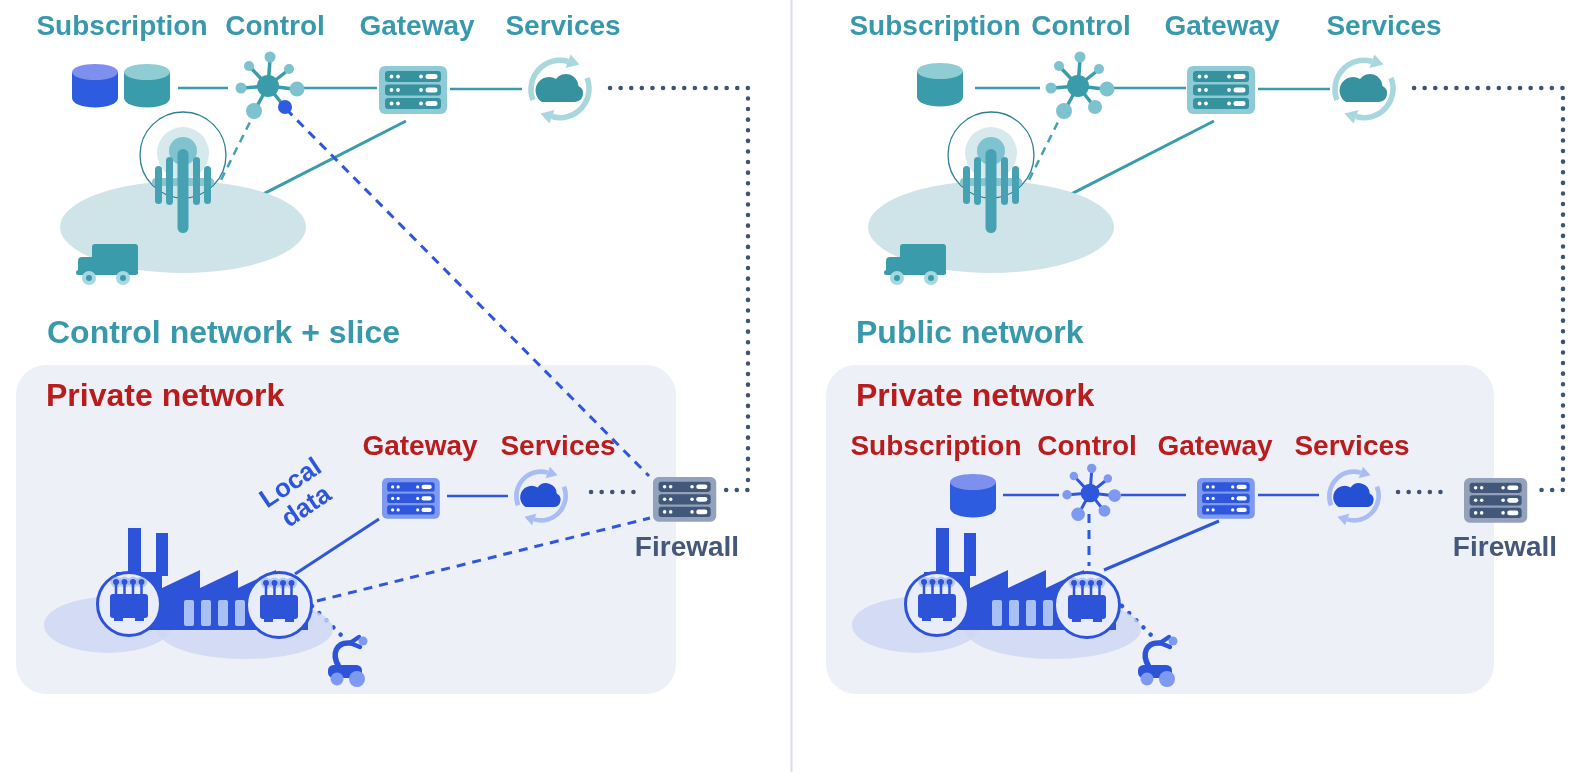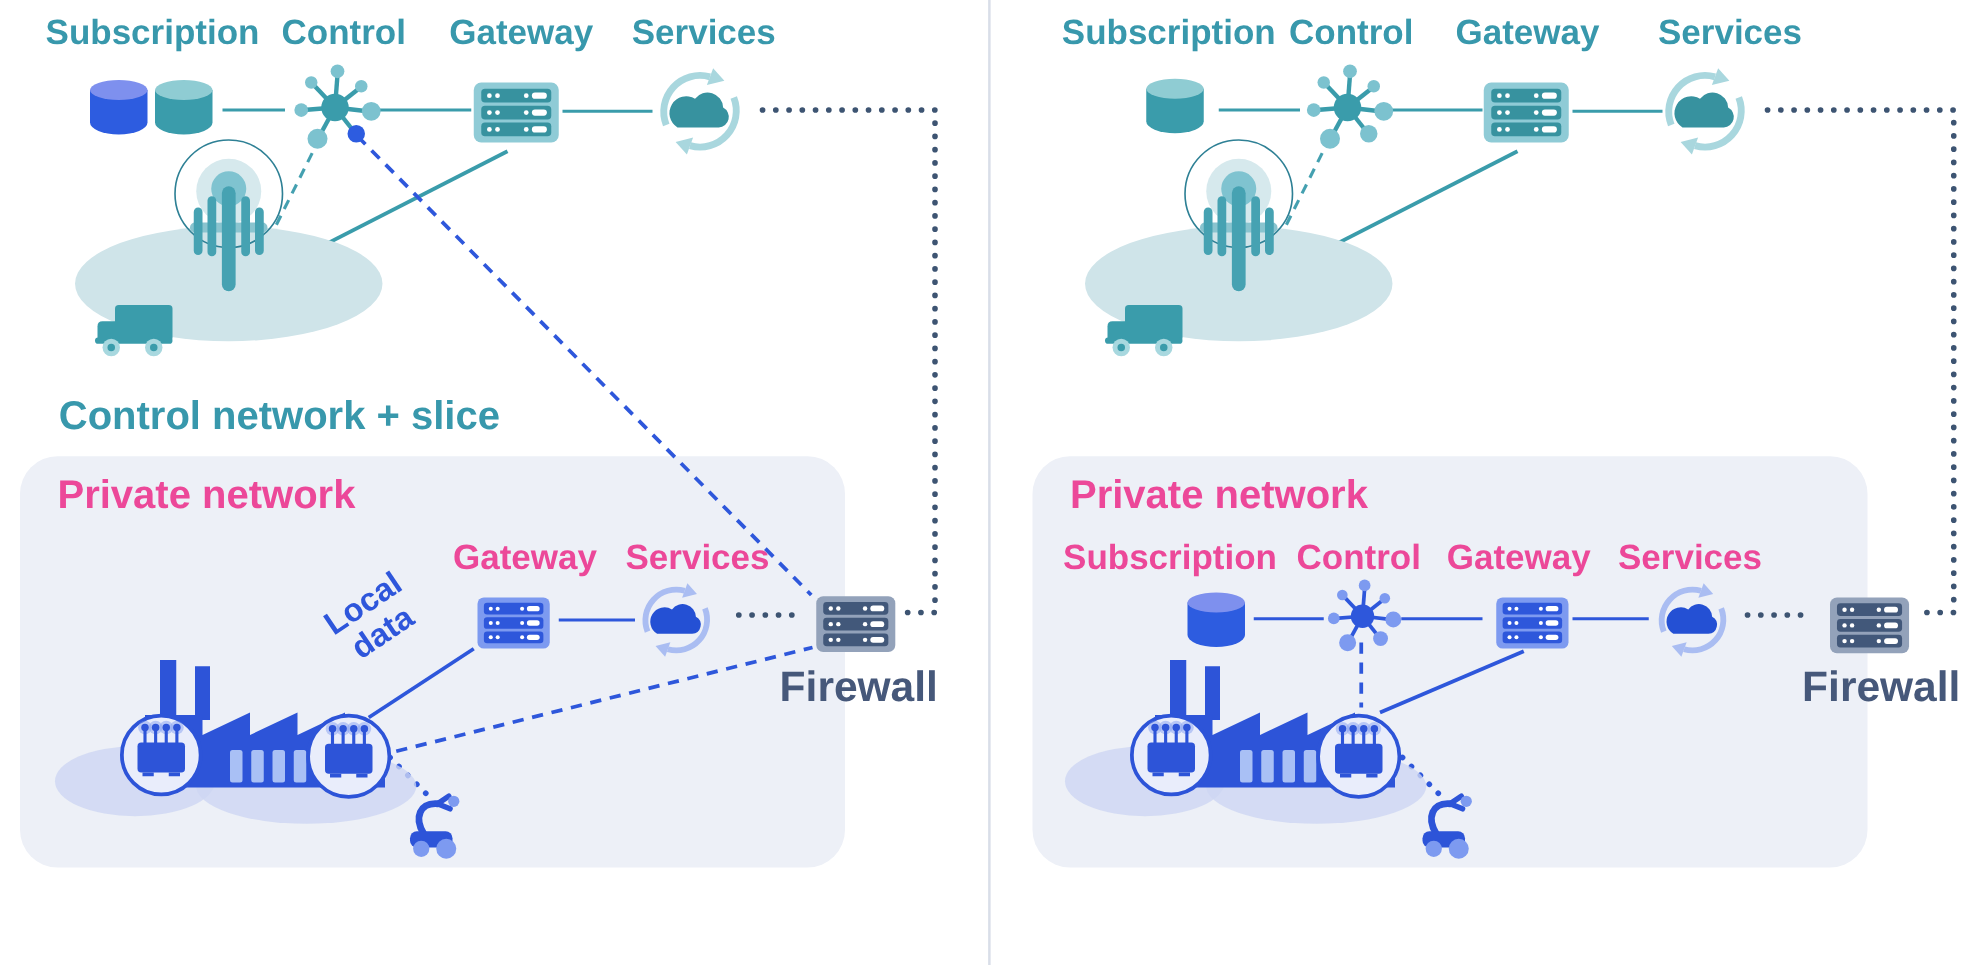--- a/index.html
+++ b/index.html
@@ -2,25 +2,25 @@
 <html><head>
 <meta charset="utf-8">
 <style>
   html,body{margin:0;padding:0;background:#ffffff;}
   #stage{position:relative;width:1582px;height:779px;background:#ffffff;overflow:hidden;
          font-family:"Liberation Sans", sans-serif;}
   #diagram{position:absolute;left:0;top:0;}
   .txt{position:absolute;white-space:nowrap;font-weight:700;}
   .node-lbl{font-size:28px;transform:translateX(-50%);}
   .teal{color:#3898ac;}
-  .blue{color:#ec4899;}
+  .blue{color:#b91c1c;}
   .slate{color:#46587a;}
   .heading{font-size:32px;}
   .caption{font-size:35px;transform:translateX(-50%);}
-  .fw-lbl{font-size:34px;transform:translateX(-50%);}
+  .fw-lbl{font-size:28px;transform:translateX(-50%);}
   .local-data{position:absolute;left:252px;top:466px;width:92px;white-space:normal;
               text-align:center;font-size:26px;font-weight:700;color:#2e56db;
               line-height:1.08;transform:rotate(-34deg);}
   
   .l-teal{stroke:#3a9cab;stroke-width:2.5;}
   .l-blue{stroke:#2e57db;stroke-width:2.5;}
   .sol-teal{stroke:#3a9cab;stroke-width:3;}
   .sol-blue{stroke:#2e57db;stroke-width:3;}
   .dash-teal{stroke:#44a0b0;stroke-width:2.5;stroke-dasharray:8 6;}
   .dash-blue{stroke:#2e57db;stroke-width:3;stroke-dasharray:9 7;}
@@ -273,20 +273,21 @@
 <div class="txt heading blue" style="left:46px;top:377px;">Private network</div>
 <div class="txt node-lbl blue" style="left:420px;top:430px;">Gateway</div>
 <div class="txt node-lbl blue" style="left:558px;top:430px;">Services</div>
 <div class="local-data">Local data</div>
 <div class="txt fw-lbl slate" style="left:687px;top:531px;">Firewall</div>
 
 <div class="txt node-lbl teal" style="left:935px;top:10px;">Subscription</div>
 <div class="txt node-lbl teal" style="left:1081px;top:10px;">Control</div>
 <div class="txt node-lbl teal" style="left:1222px;top:10px;">Gateway</div>
 <div class="txt node-lbl teal" style="left:1384px;top:10px;">Services</div>
+<div class="txt heading teal" style="left:856px;top:314px;">Public network</div>
 <div class="txt heading blue" style="left:856px;top:377px;">Private network</div>
 <div class="txt node-lbl blue" style="left:936px;top:430px;">Subscription</div>
 <div class="txt node-lbl blue" style="left:1087px;top:430px;">Control</div>
 <div class="txt node-lbl blue" style="left:1215px;top:430px;">Gateway</div>
 <div class="txt node-lbl blue" style="left:1352px;top:430px;">Services</div>
 <div class="txt fw-lbl slate" style="left:1505px;top:531px;">Firewall</div>
 
 </div>
 
 </body></html>

